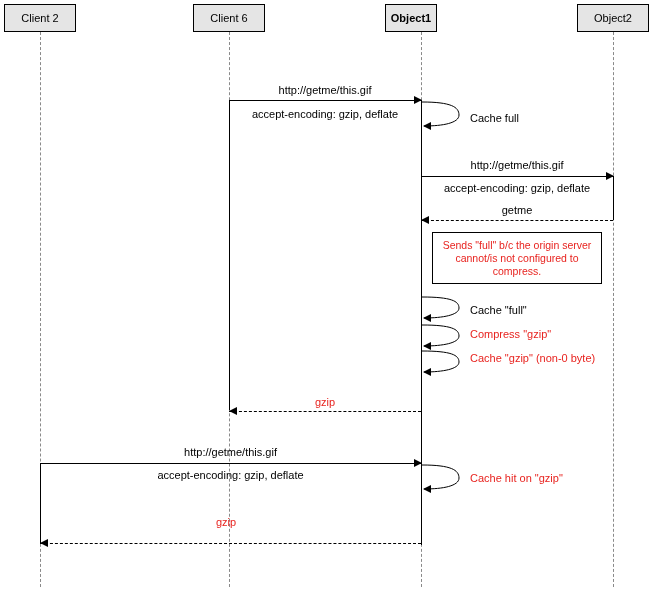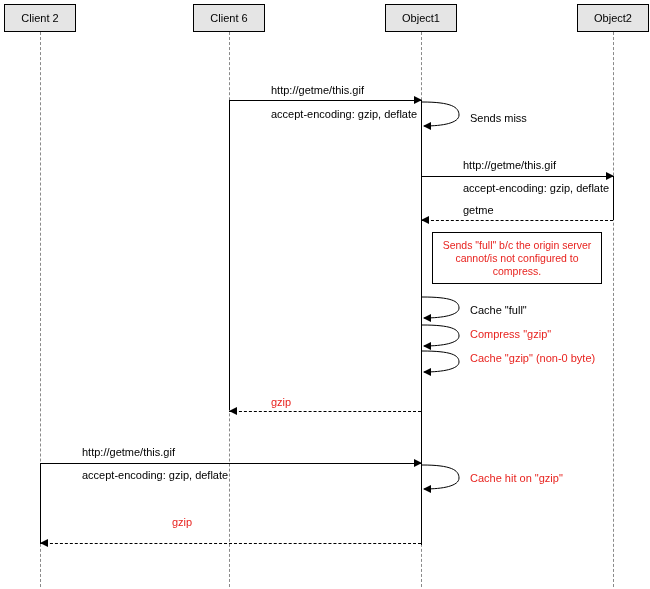--- a/index.html
+++ b/index.html
@@ -65,21 +65,21 @@
   .msg-label {
     position: absolute;
     font-size: 11px;
     color: #000000;
     white-space: nowrap;
   }
   .msg-label.red {
     color: #e8231f;
   }
   .msg-label.center {
-    padding-left: 42px;
+    text-align: center;
   }
   .self-msg {
     position: absolute;
   }
   .self-msg svg {
     display: block;
     overflow: visible;
   }
   .note {
     position: absolute;
@@ -93,21 +93,21 @@
     padding: 6px 6px;
   }
 </style>
 </head>
 <body>
 
 <div id="canvas">
 
   <div class="lifeline-box" style="left:4px; top:4px; width:72px;">Client 2</div>
   <div class="lifeline-box" style="left:193px; top:4px; width:72px;">Client 6</div>
-  <div class="lifeline-box" style="left:385px; top:4px; width:72px;">Object1</div>
+  <div class="lifeline-box" style="left:385px; top:4px; width:52px;font-weight:bold;">Object1</div>
   <div class="lifeline-box" style="left:577px; top:4px; width:72px;">Object2</div>
 
   <div class="lifeline-line" style="left:40px; top:32px; height:555px;"></div>
   <div class="lifeline-line" style="left:229px; top:32px; height:555px;"></div>
   <div class="lifeline-line" style="left:421px; top:32px; height:555px;"></div>
   <div class="lifeline-line" style="left:613px; top:32px; height:555px;"></div>
 
   <div class="activation" style="left:229px; top:100px; height:310px;"></div>
   <div class="activation" style="left:421px; top:100px; height:445px;"></div>
   <div class="activation" style="left:613px; top:176px; height:44px;"></div>
@@ -117,21 +117,21 @@
   <div class="arrow-right" style="left:414px; top:96px;"></div>
   <div class="msg-label center" style="left:229px; top:84px; width:192px;">http://getme/this.gif</div>
   <div class="msg-label center" style="left:229px; top:108px; width:192px;">accept-encoding: gzip, deflate</div>
 
   <div class="self-msg" style="left:421px; top:99px; width:42px; height:30px;">
     <svg width="46" height="32" viewBox="0 0 46 32">
       <path d="M1 3 C 30 3, 38 8, 38 16 C 38 24, 22 27, 3 27" fill="none" stroke="#000000" stroke-width="1"></path>
       <polygon points="10,23 2,27 10,31" fill="#000000"></polygon>
     </svg>
   </div>
-  <div class="msg-label" style="left:470px; top:112px;">Sends miss</div>
+  <div class="msg-label" style="left:470px; top:112px;">Cache full</div>
 
   <div class="msg-line" style="left:421px; top:176px; width:192px;"></div>
   <div class="arrow-right" style="left:606px; top:172px;"></div>
   <div class="msg-label center" style="left:421px; top:159px; width:192px;">http://getme/this.gif</div>
   <div class="msg-label center" style="left:421px; top:182px; width:192px;">accept-encoding: gzip, deflate</div>
 
   <div class="msg-line dashed" style="left:421px; top:220px; width:192px;"></div>
   <div class="arrow-left" style="left:421px; top:216px;"></div>
   <div class="msg-label center" style="left:421px; top:204px; width:192px;">getme</div>
 

